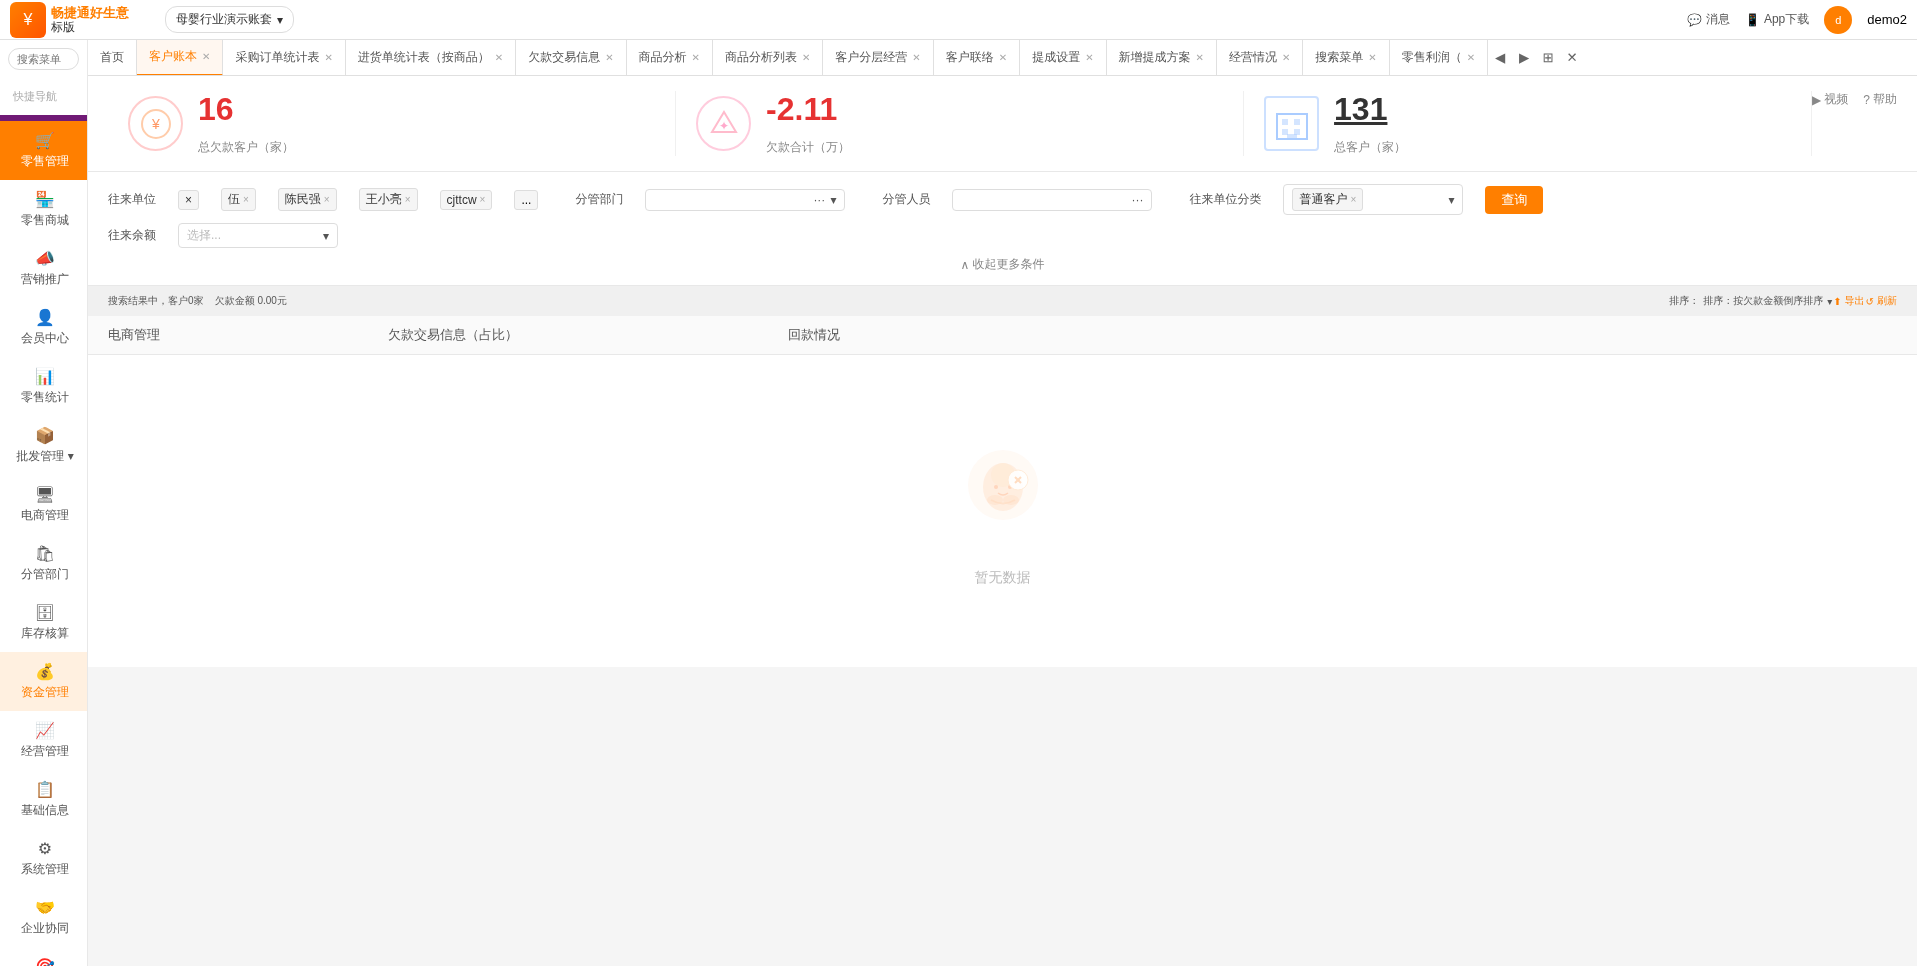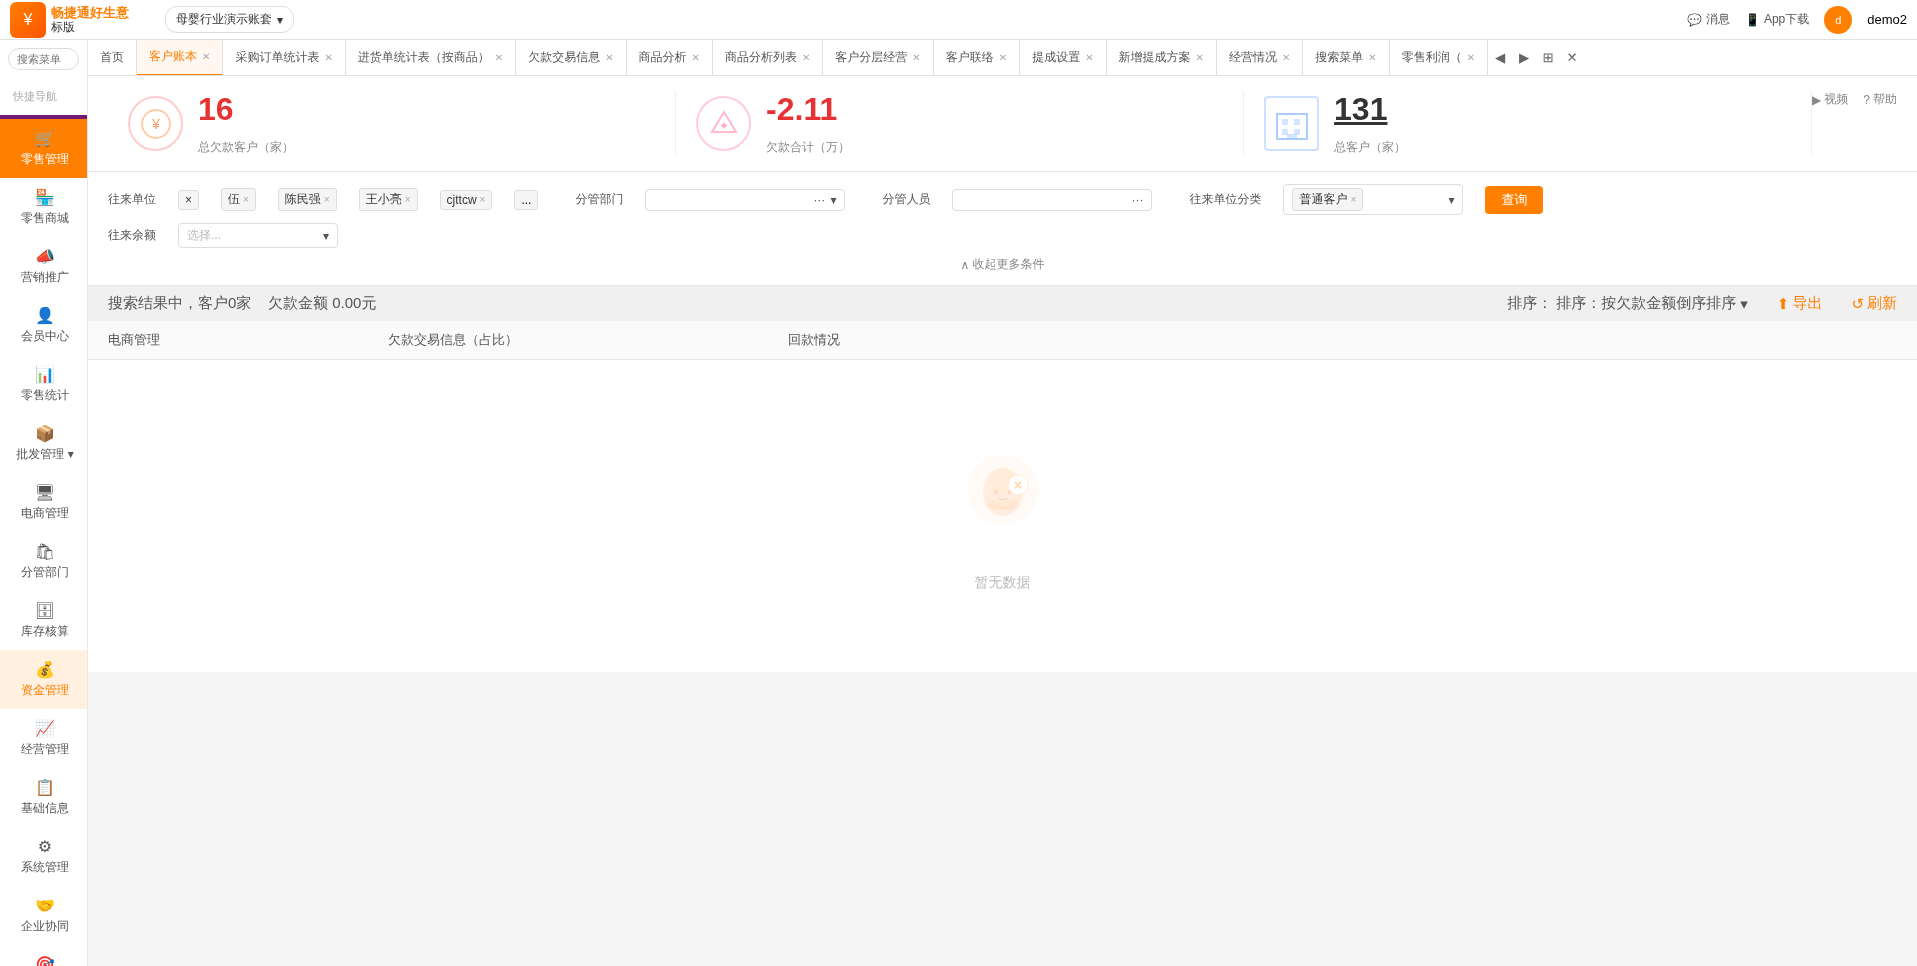--- a/index.html
+++ b/index.html
@@ -50,37 +50,37 @@
     .filter-row { display: flex; align-items: center; gap: 22px; margin-bottom: 8px; flex-wrap: wrap; }
     .filter-label { font-size: 12px; color: #555; white-space: nowrap; }
     .filter-tag { display: flex; align-items: center; gap: 3px; background: #f5f5f5; border: 1px solid #ddd; border-radius: 3px; padding: 2px 6px; font-size: 12px; color: #333; }
     .filter-tag .del { color: #aaa; cursor: pointer; font-size: 10px; }
     .filter-select { display: flex; align-items: center; gap: 5px; border: 1px solid #ddd; border-radius: 4px; padding: 3px 8px; font-size: 12px; color: #555; cursor: pointer; min-width: 180px; }
     .btn-query { background: #ff7f00; color: white; border: none; border-radius: 4px; padding: 5px 16px; font-size: 13px; cursor: pointer; }
     .btn-collapse { display: flex; align-items: center; gap: 3px; color: #888; font-size: 12px; cursor: pointer; border: none; background: none; }
     .more-tag { background: #f5f5f5; border: 1px solid #ddd; border-radius: 3px; padding: 2px 6px; font-size: 12px; cursor: pointer; }
 
     
-    .result-bar { background: #f0f0f0; padding: 8px 20px; display: flex; align-items: center; justify-content: space-between; font-size: 15px; color: #555; }
-    .result-right { display: flex; align-items: center; gap: 29px; }
+    .result-bar { background: #f0f0f0; padding: 8px 20px; display: flex; align-items: center; justify-content: space-between; font-size: 10px; color: #555; }
+    .result-right { display: flex; align-items: center; gap: 1px; }
     .sort-select { display: flex; align-items: center; gap: 4px; color: #555; cursor: pointer; }
     .action-btn { display: flex; align-items: center; gap: 3px; color: #ff7f00; cursor: pointer; }
 
     
     .table-container { background: #fff; }
     .table-header { display: grid; grid-template-columns: 280px 400px 300px 1fr; border-bottom: 1px solid #e8e8e8; padding: 10px 20px; background: #fafafa; }
     .table-header-cell { font-size: 13px; color: #555; font-weight: normal; }
 
     
     .empty-state { display: flex; flex-direction: column; align-items: center; justify-content: center; padding: 80px 20px; color: #aaa; }
     .empty-icon { font-size: 80px; margin-bottom: 15px; opacity: 0.4; }
     .empty-text { font-size: 14px; color: #bbb; }
 
     
-    .nav-quick { padding: 8px; border-bottom: 4px solid #701a75; }
+    .nav-quick { padding: 8px; border-bottom: 6px solid #701a75; }
     .nav-quick-label { font-size: 11px; color: #aaa; padding: 3px 5px; }
 
     
     .icon-circle-red { width: 55px; height: 55px; border-radius: 50%; border: 2px solid #ffcccc; display: flex; align-items: center; justify-content: center; color: #ffaaaa; font-size: 24px; }
     .icon-circle-pink { width: 55px; height: 55px; border-radius: 50%; border: 2px solid #ffccdd; display: flex; align-items: center; justify-content: center; color: #ffaacc; font-size: 24px; }
     .icon-building { width: 55px; height: 55px; border-radius: 4px; border: 2px solid #cce0ff; display: flex; align-items: center; justify-content: center; color: #aaccff; font-size: 24px; }
   </style>
 </head>
 <body>
 

